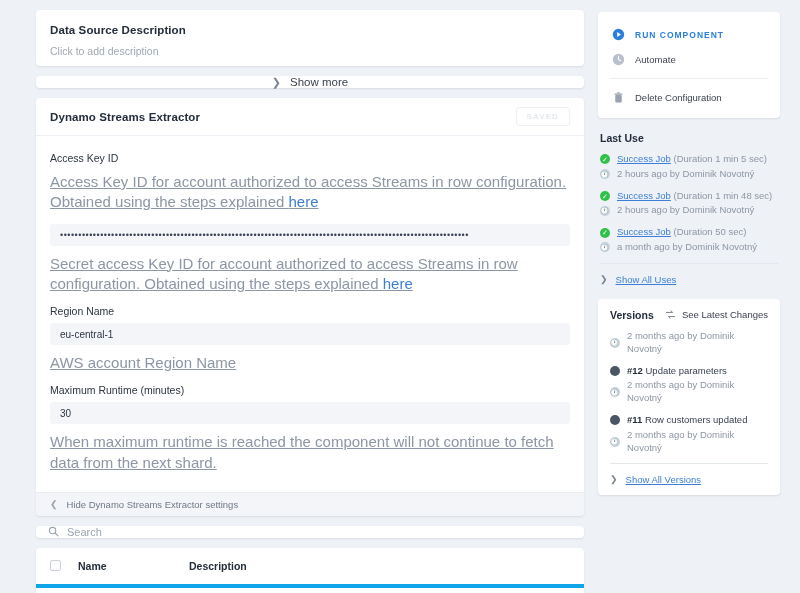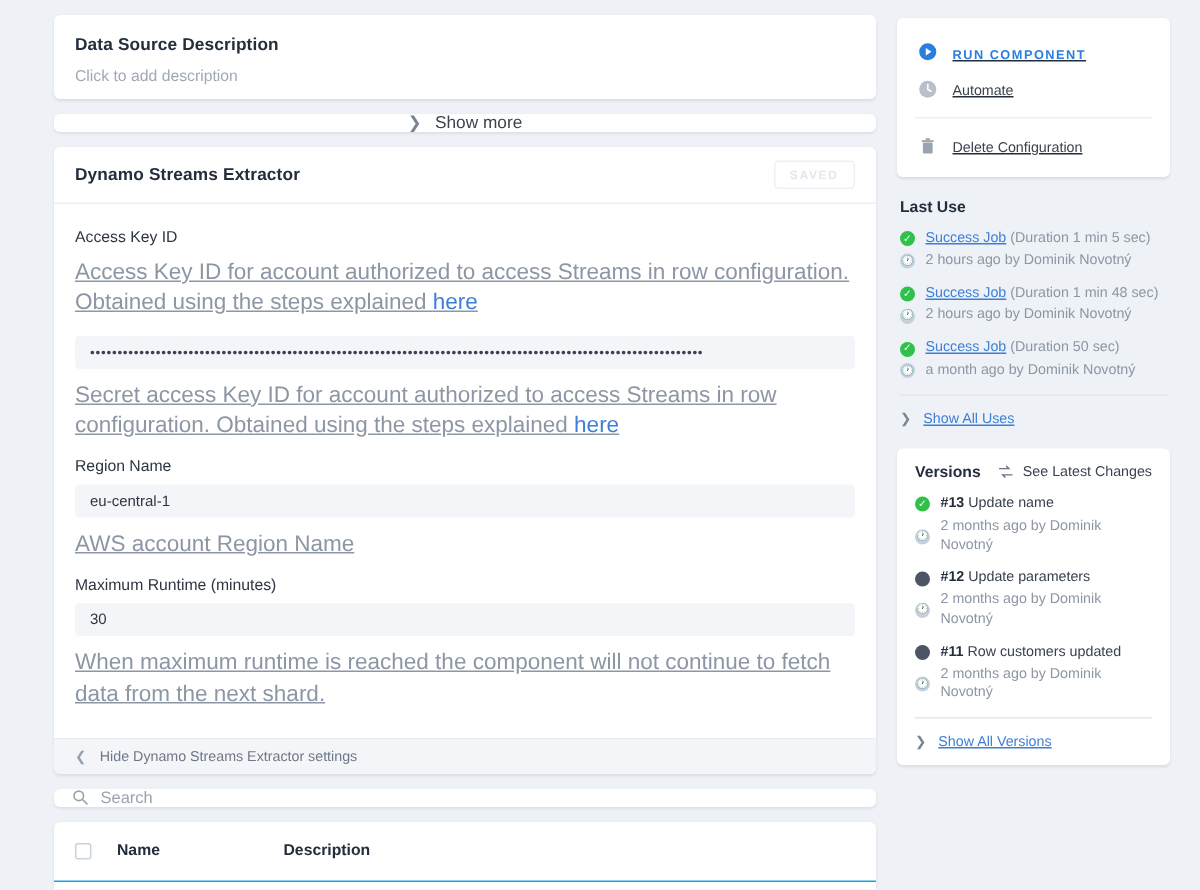--- a/index.html
+++ b/index.html
@@ -56,32 +56,32 @@
                   color: #2d3542; font-family: "Liberation Sans", sans-serif; width: 100%; }
   .search-input::placeholder { color: #9aa3b0; }
   .add-row-btn { background: #22c522; color: #fff; border: none; border-radius: 3px;
                  height: 24px; padding: 0 12px; font-size: 8.5px; font-weight: bold;
                  letter-spacing: .9px; display: flex; align-items: center; gap: 6px;
                  cursor: pointer; font-family: "Liberation Sans", sans-serif; }
 
   
   .tbl-card { }
   .tbl-row { display: flex; align-items: center; height: 40px; padding: 0 0 0 14px; }
-  .tbl-head { border-bottom: 1px solid #0ea5e9; }
+  .tbl-head { border-bottom: 4px solid #0ea5e9; }
   .cb { width: 11px; height: 11px; border: 1px solid #ccd2dc; border-radius: 2px; background: #fff;
         flex: 0 0 auto; margin-right: 17px; cursor: pointer; }
   .col-name { width: 111px; font-size: 10.5px; }
   .col-desc { font-size: 10.5px; }
   .tbl-head .col-name, .tbl-head .col-desc { font-weight: bold; color: #232d3b; }
   .tbl-body .col-name { color: #2d3542; font-size: 12px; }
   .tbl-body .col-desc { color: #99a2b0; font-size: 9px; }
 
   
   .side-card { background: #fff; border-radius: 4px; box-shadow: 0 1px 2px rgba(30,45,70,.10); padding: 10px 0 8px 0; }
-  .side-action { display: flex; align-items: flex-end; gap: 10px; padding: 6px 14px; cursor: pointer; text-decoration: underline; }
+  .side-action { display: flex; align-items: center; gap: 10px; padding: 6px 14px; cursor: pointer; }
   .side-action .lbl { font-size: 9.5px; color: #3b4250; }
   .side-action.primary .lbl { color: #2a7fde; font-weight: bold; font-size: 8.5px; letter-spacing: 1px; }
   .side-div { height: 1px; background: #eceff4; margin: 6px 12px; }
 
   .side-block { padding: 0 2px; }
   .side-block.boxed { background: #fff; border-radius: 4px; box-shadow: 0 1px 2px rgba(30,45,70,.10); padding: 10px 12px 10px 12px; }
   .side-head { font-size: 10.5px; font-weight: bold; color: #232d3b; margin-bottom: 9px; }
   .side-head-row { display: flex; align-items: center; justify-content: space-between; margin-bottom: 9px; }
   .see-latest { display: flex; align-items: center; gap: 6px; font-size: 9.5px; color: #3b4250; cursor: pointer; }
 
@@ -295,26 +295,20 @@
             <svg width="11" height="11" viewBox="0 0 16 16" stroke="#6b7381" stroke-width="1.3" fill="none" stroke-linecap="round">
               <path d="M2 5h9l-2.3-2.3"></path>
                 <path d="M14 11H5l2.3 2.3"></path>
             </svg>
           </span>
           <span>See Latest Changes</span>
         </span>
       </div>
 
       <div class="entry">
-        <div class="entry-line">
-          <span class="dot green">
-              <span class="tick">✓</span>
-            </span>
-          <span class="t"><span class="ver-num">#13</span> <span class="ver-txt">Update name</span></span>
-        </div>
         <div class="entry-line entry-sub">
           <span class="dot clock">
               <span class="hands">🕐</span>
             </span>
           <span class="t">2 months ago by Dominik Novotný</span>
         </div>
       </div>
 
       <div class="entry">
         <div class="entry-line">

